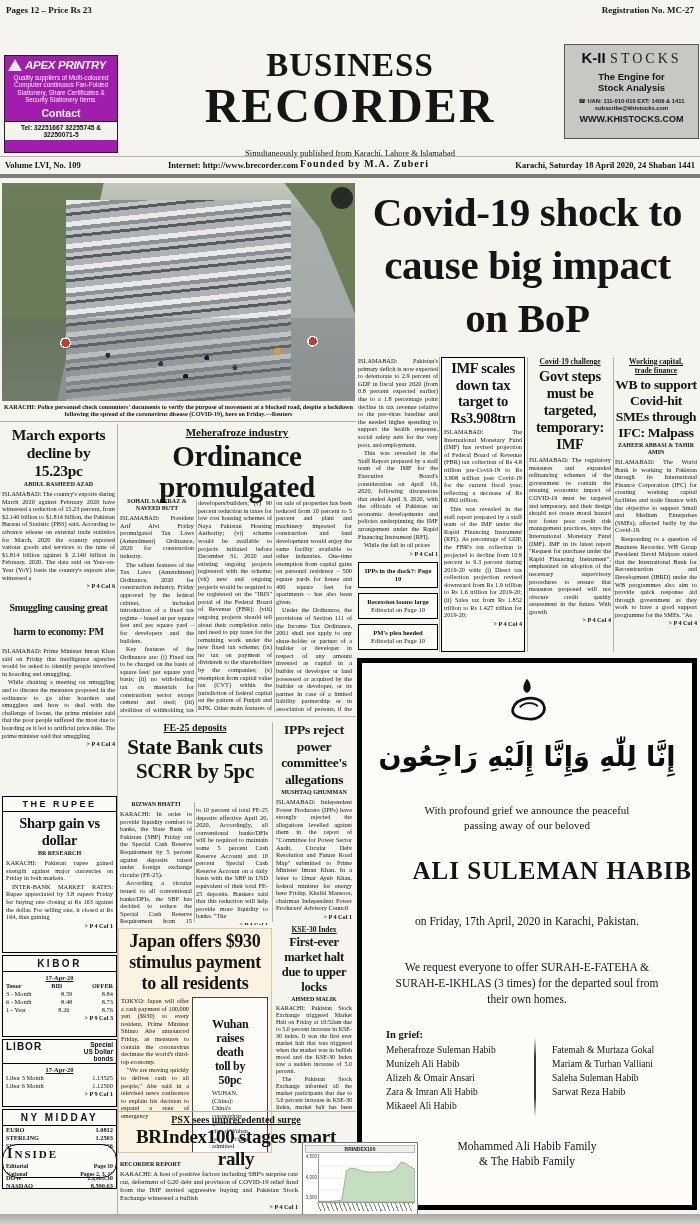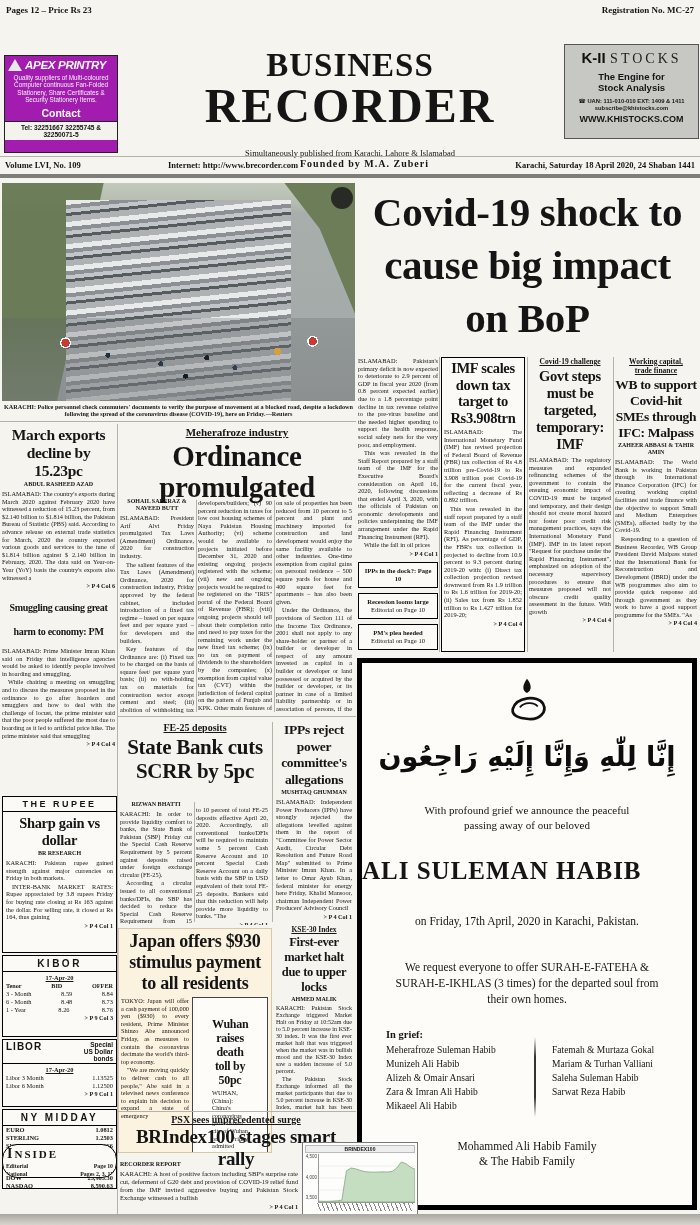--- a/index.html
+++ b/index.html
@@ -15,21 +15,21 @@
   .hl{font-weight:bold;text-align:center;margin:0;letter-spacing:-0.3px;}
   .by{font-weight:bold;text-align:center;font-size:6px;line-height:7px;margin:1px 0 2px;}
   .vr{position:absolute;width:1px;background:#b5b2aa;}
   .hr{position:absolute;height:1px;background:#b5b2aa;}
   .promo{border:1px solid #000;text-align:center;font-weight:bold;font-size:6.6px;line-height:8px;padding:4px 2px;margin-top:5px;background:#fbfaf6;}
   .railbox{border:1px solid #000;background:#fbfaf6;overflow:hidden;}
   .railhead{font-weight:bold;text-align:center;letter-spacing:2.5px;font-size:10px;
             border-bottom:1px solid #000;padding:2px 0;}
   .tinyrow{display:flex;justify-content:space-between;font-size:6.4px;line-height:8px;font-weight:bold;padding:0 3px;}
   .dtline{text-align:center;font-weight:bold;font-size:6.4px;text-decoration:underline;margin:2px 0 1px;}
-  .obit-name{font-weight:bold;text-align:left;letter-spacing:1px;}
+  .obit-name{font-weight:bold;text-align:right;letter-spacing:1px;}
   svg{display:block;}
 </style>
 </head>
 <body>
 
 <div id="page">
 
   <div class="abs" style="left:6px;top:5px;font-size:9px;font-weight:bold">Pages 12 – Price Rs 23</div>
   <div class="abs" style="right:6px;top:5px;font-size:9px;font-weight:bold">Registration No. MC-27</div>
 

